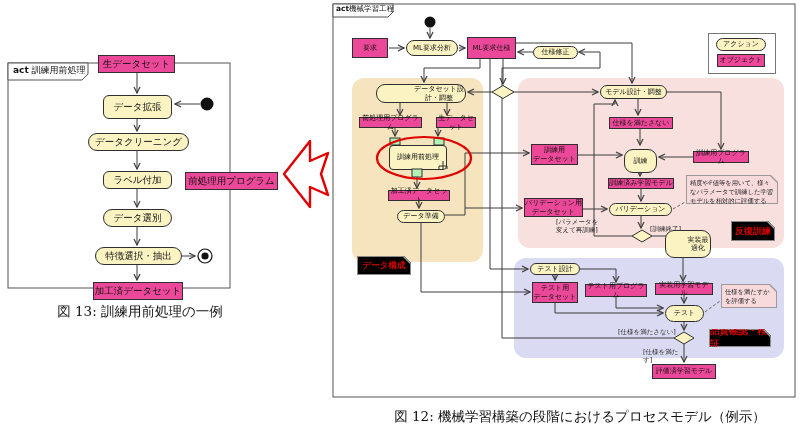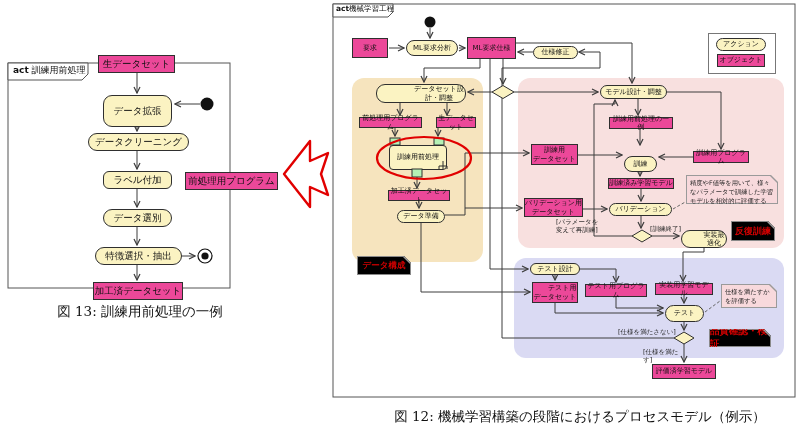--- a/index.html
+++ b/index.html
@@ -121,21 +121,21 @@
       <polygon points="492,92 503,85.5 514,92 503,98.5"></polygon>
       <polygon points="632,236 642,230 652,236 642,242"></polygon>
       <polygon points="674,338 684,332 694,338 684,344"></polygon>
     </g>
   </svg>
 
   <div id="fig13">
     <div class="tabtext" style="left:13px;top:64px;"><span class="b">act</span><span> 訓練用前処理</span></div>
 
     <div class="n obj" style="left:98px;top:55px;width:77px;height:18px;">生データセット</div>
-    <div class="n act" style="left:103px;top:95px;width:69px;height:32px;">データ拡張</div>
+    <div class="n act" style="left:103px;top:95px;width:69px;height:24px;border-radius:6px;">データ拡張</div>
     <div class="n act" style="left:88px;top:133px;width:101px;height:18px;">データクリーニング</div>
     <div class="n act" style="left:103px;top:171px;width:69px;height:18px;border-radius:6px;">ラベル付加</div>
     <div class="n obj" style="left:185px;top:172px;width:93px;height:18px;">前処理用プログラム</div>
     <div class="n act" style="left:103px;top:209px;width:69px;height:18px;">データ選別</div>
     <div class="n act" style="left:95px;top:247px;width:87px;height:18px;">特徴選択・抽出</div>
     <div class="n obj" style="left:93px;top:282px;width:90px;height:18px;">加工済データセット</div>
 
     <div class="caption" style="left:20px;top:303px;width:240px;">図 13: 訓練用前処理の一例</div>
   </div>
 
@@ -153,40 +153,40 @@
 
     <div class="n act" style="left:376px;top:84px;width:90px;height:19px;padding-left:36px;">データセット設計・調整</div>
     <div class="n obj" style="left:359px;top:117px;width:63px;height:11px;">前処理用プログラム</div>
     <div class="n obj" style="left:436px;top:117px;width:40px;height:11px;">生データセット</div>
     <div class="n sub" style="left:389px;top:145px;width:58px;height:25px;">訓練用前処理</div>
     <div class="n obj" style="left:388px;top:190px;width:62px;height:11px;">加工済データセット</div>
     <div class="n act" style="left:397px;top:210px;width:48px;height:13px;">データ準備</div>
     <div class="note noteW" style="left:357px;top:239px;width:54px;height:19px;font-size:8.5px;margin-top:17px;">データ構成</div>
 
     <div class="n act" style="left:600px;top:85px;width:67px;height:14px;">モデル設計・調整</div>
-    <div class="n obj" style="left:609px;top:117px;width:64px;height:12px;">訓練用前処理の一例</div>
+    <div class="n obj" style="left:609px;top:117px;width:64px;height:12px;">仕様を満たさない</div>
     <div class="n obj" style="left:531px;top:144px;width:47px;height:21px;">訓練用
 データセット</div>
-    <div class="n act" style="left:624px;top:156px;width:33px;height:16px;">訓練</div>
+    <div class="n act" style="left:624px;top:149px;width:33px;height:24px;">訓練</div>
     <div class="n obj" style="left:693px;top:151px;width:56px;height:12px;">訓練用プログラム</div>
     <div class="n obj" style="left:608px;top:178px;width:66px;height:11px;">訓練済み学習モデル</div>
     <div class="note noteP" style="left:686px;top:175px;width:92px;height:29px;">精度やF値等を用いて、様々
 なパラメータで訓練した学習
 モデルを相対的に評価する</div>
     <div class="n obj" style="left:524px;top:198px;width:59px;height:19px;">バリデーション用
 データセット</div>
     <div class="n act" style="left:609px;top:203px;width:63px;height:13px;">バリデーション</div>
     <div class="guard" style="left:556px;top:218px;width:56px;">[パラメータを
 変えて再訓練]</div>
     <div class="guard" style="left:650px;top:225px;width:34px;">[訓練終了]</div>
-    <div class="n act" style="left:681px;top:230px;width:46px;height:18px;padding-left:20px;">実装最適化</div>
+    <div class="n act" style="left:665px;top:230px;width:46px;height:28px;padding-left:20px;">実装最適化</div>
     <div class="note noteW" style="left:731px;top:221px;width:44px;height:20px;font-size:9px;">反復訓練</div>
 
     <div class="n act" style="left:530px;top:263px;width:50px;height:12px;">テスト設計</div>
-    <div class="n obj" style="left:532px;top:282px;width:46px;height:21px;text-align:right;">テスト用
+    <div class="n obj" style="left:532px;top:282px;width:46px;height:21px;">テスト用
 データセット</div>
     <div class="n obj" style="left:585px;top:284px;width:62px;height:13px;">テスト用プログラム</div>
     <div class="n obj" style="left:655px;top:283px;width:58px;height:12px;">実装用学習モデル</div>
     <div class="note noteP" style="left:721px;top:284px;width:56px;height:24px;">仕様を満たすか
 を評価する</div>
     <div class="n act" style="left:665px;top:305px;width:39px;height:17px;">テスト</div>
     <div class="guard" style="left:618px;top:328px;width:58px;">[仕様を満たさない]</div>
     <div class="note noteW" style="left:709px;top:329px;width:62px;height:18px;font-size:9.5px;">品質確認・検証</div>
     <div class="guard" style="left:643px;top:348px;width:44px;">[仕様を満たす]</div>
     <div class="n obj" style="left:652px;top:364px;width:64px;height:15px;">評価済学習モデル</div>

